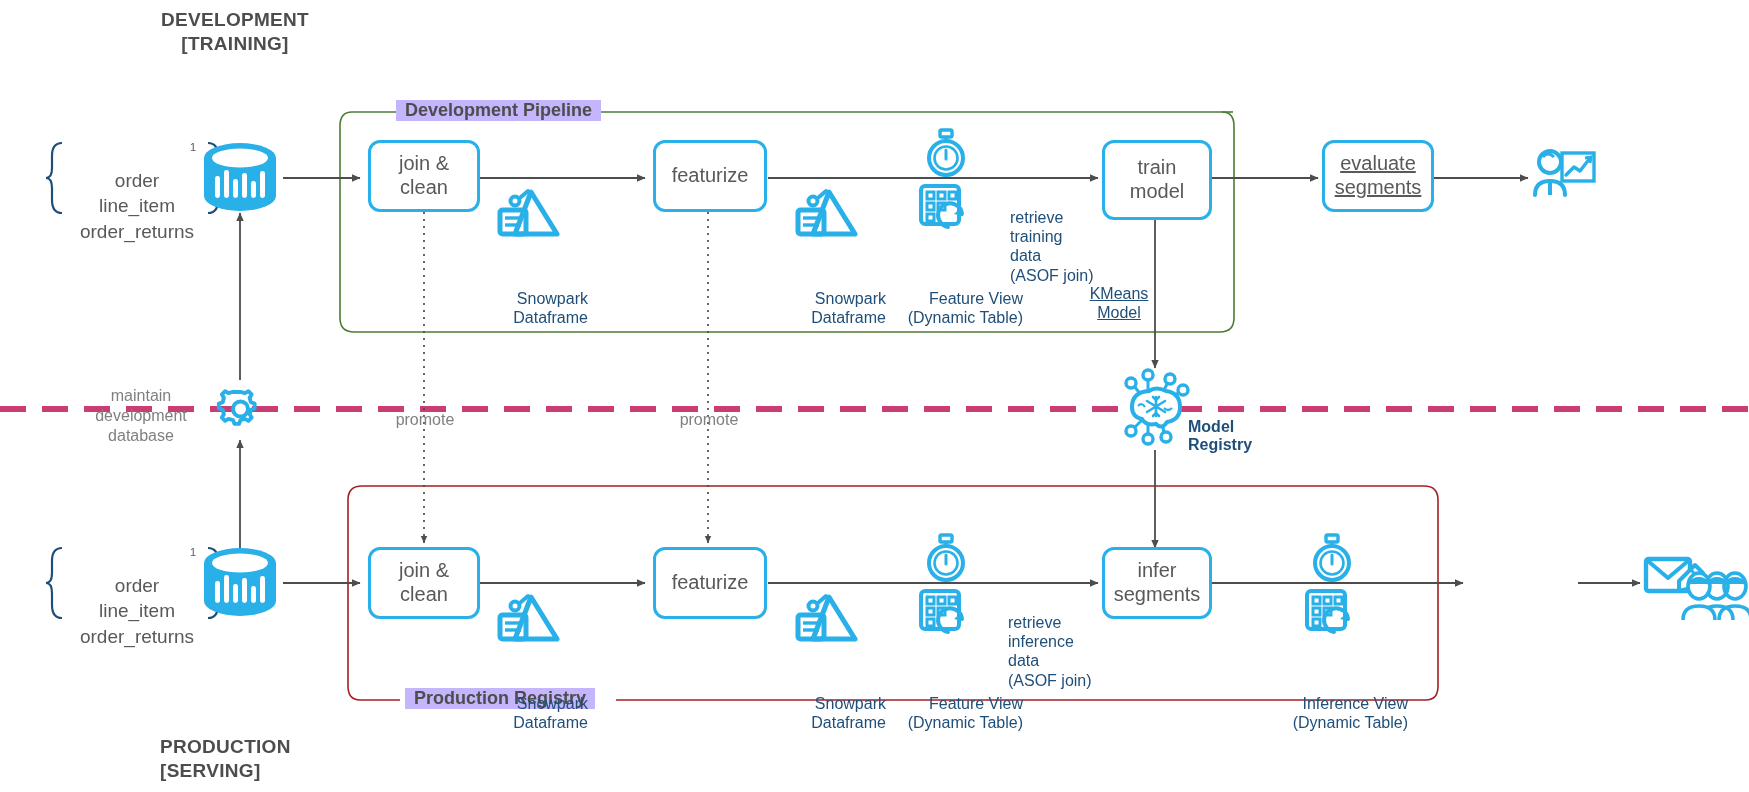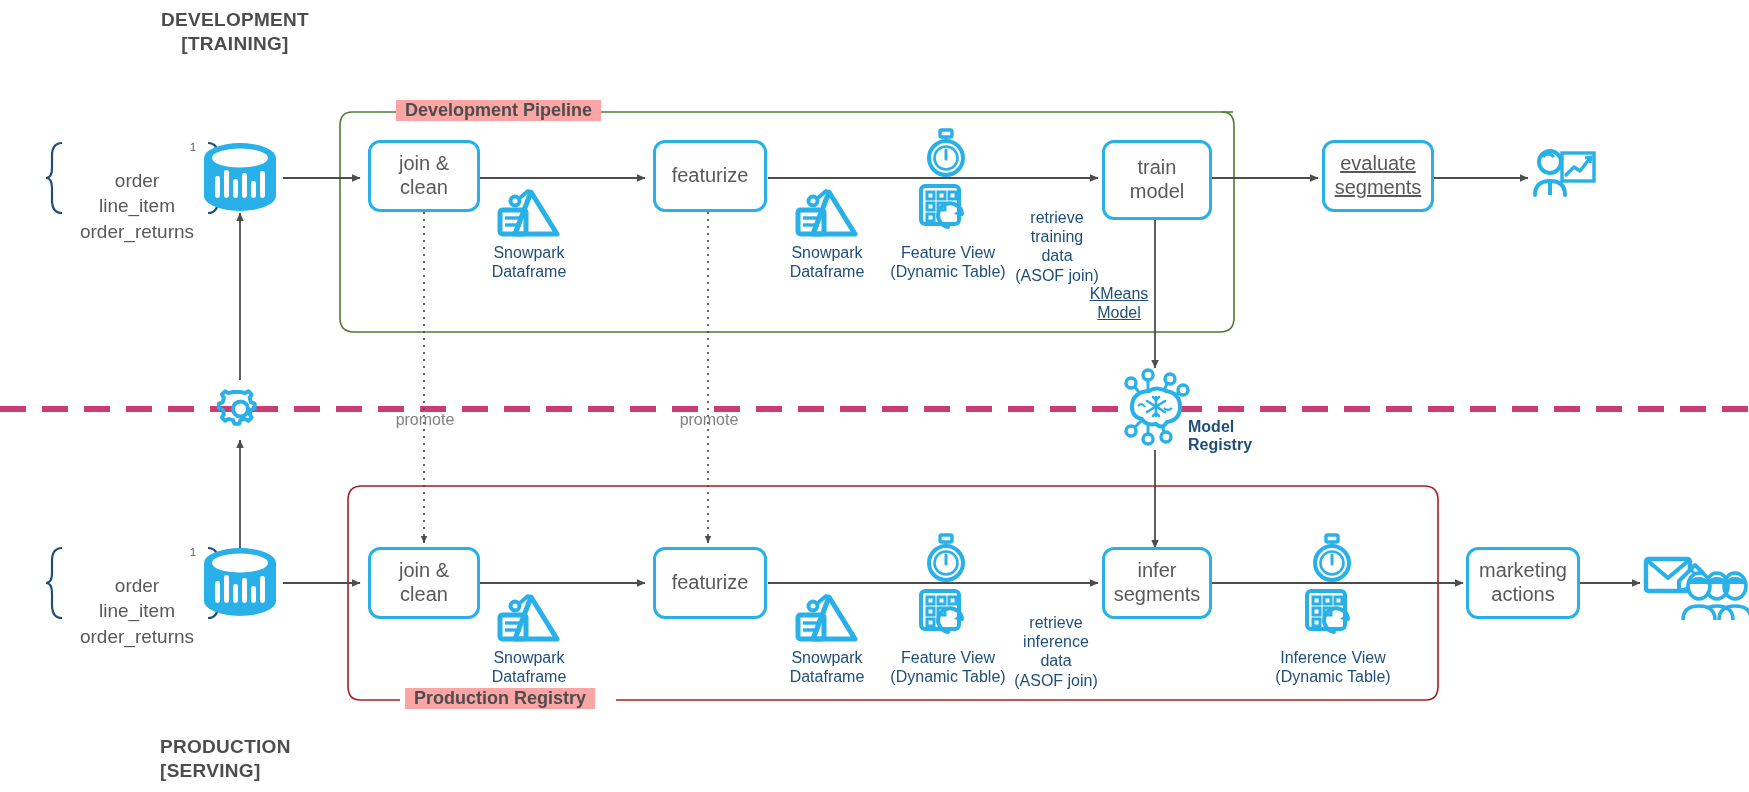--- a/index.html
+++ b/index.html
@@ -28,21 +28,21 @@
     line-height: 1.28;
     text-align: center;
     white-space: pre-line;
   }
 
   
   .group-label {
     font-weight: bold;
     font-size: 18px;
     color: #4d4d4d;
-    background: #fca5a5;
+    background: #c4b5fd;
     padding: 0 9px;
     white-space: nowrap;
   }
 
   
   .node {
     box-sizing: border-box;
     border: 3px solid #29b0e8;
     border-radius: 12px;
     background: #ffffff;
@@ -54,28 +54,29 @@
     justify-content: center;
     text-align: center;
     white-space: pre-line;
   }
 
   
   .icon-caption {
     font-size: 16px;
     color: #1f4e79;
     line-height: 1.2;
-    text-align: center;
-    white-space: pre-line;
+    text-align: right;
+    white-space: pre-line;
+    margin-top: 46px;
   }
   .edge-label {
     font-size: 16px;
     color: #1f4e79;
     line-height: 1.2;
-    text-align: center;
+    text-align: left;
     white-space: pre-line;
   }
   .edge-label-gray {
     font-size: 16px;
     color: #808080;
     line-height: 1.25;
     text-align: center;
     white-space: pre-line;
   }
   .registry-label {
@@ -311,20 +312,23 @@
       <circle cx="20" cy="17" r="11" fill="none" stroke="#29b0e8" stroke-width="4"></circle>
       <path d="M13,12 Q18,6 24,12" fill="none" stroke="#29b0e8" stroke-width="3"></path>
       <path d="M5,50 Q5,36 20,36 Q35,36 35,50" fill="none" stroke="#29b0e8" stroke-width="4" stroke-linecap="round"></path>
       <line x1="20" y1="36" x2="20" y2="50" stroke="#29b0e8" stroke-width="4"></line>
       <rect x="32" y="8" width="32" height="28" fill="none" stroke="#29b0e8" stroke-width="3.4"></rect>
       <polyline points="36,30 44,22 50,26 60,13" fill="none" stroke="#29b0e8" stroke-width="3.4" stroke-linecap="round" stroke-linejoin="round"></polyline>
       <path d="M55,13 L61,12 L60,18" fill="none" stroke="#29b0e8" stroke-width="3"></path>
     </svg>
   </div>
 
+  <div class="abs edge-label-gray" style="left:82px; top:386px; width:118px;">maintain
+development
+database</div>
 
   <div class="abs" style="left:218px; top:386px; width:46px; height:46px;">
     <svg width="46" height="46" viewBox="0 0 46 46">
       <path d="M23,3 l4.6,1.2 l3.4,-2.0 l3.3,3.3 l-2.0,3.4 l1.2,4.6 l3.9,1.5
                l0,4.7 l-3.9,1.5 l-1.2,4.6 l2.0,3.4 l-3.3,3.3 l-3.4,-2.0 l-4.6,1.2
                l-1.5,3.9 l-4.7,0 l-1.5,-3.9 l-4.6,-1.2 l-3.4,2.0 l-3.3,-3.3
                l2.0,-3.4 l-1.2,-4.6 l-3.9,-1.5 l0,-4.7 l3.9,-1.5 l1.2,-4.6
                l-2.0,-3.4 l3.3,-3.3 l3.4,2.0 l4.6,-1.2 Z" fill="none" stroke="#29b0e8" stroke-width="4" stroke-linejoin="round" transform="translate(0,3) scale(0.98)"></path>
       <circle cx="22.5" cy="23" r="7.5" fill="#ffffff" stroke="#29b0e8" stroke-width="4"></circle>
     </svg>
@@ -400,24 +404,20 @@
 
   <div class="abs node" style="left:653px; top:547px; width:114px; height:72px;">
     <span>featurize</span>
   </div>
 
   <div class="abs node" style="left:1102px; top:547px; width:110px; height:72px;">
     <span>infer
 segments</span>
   </div>
 
-  <div class="abs node" style="left:1466px; top:547px; width:114px; height:72px;">
-    <span>marketing
-actions</span>
-  </div>
 
   <div class="abs" style="left:495px; top:591px; width:66px; height:56px;">
     <svg width="66" height="56" viewBox="0 0 66 56">
       <path d="M36,6 L62,48 L20,48 Z" fill="none" stroke="#29b0e8" stroke-width="5" stroke-linejoin="round"></path>
       <rect x="5" y="24" width="26" height="24" rx="2.5" fill="none" stroke="#29b0e8" stroke-width="5"></rect>
       <line x1="10" y1="32" x2="26" y2="32" stroke="#29b0e8" stroke-width="3.4"></line>
       <line x1="10" y1="39" x2="26" y2="39" stroke="#29b0e8" stroke-width="3.4"></line>
       <circle cx="20" cy="15" r="4.5" fill="none" stroke="#29b0e8" stroke-width="4"></circle>
       <line x1="26" y1="11" x2="33" y2="5" stroke="#29b0e8" stroke-width="4" stroke-linecap="round"></line>
     </svg>

